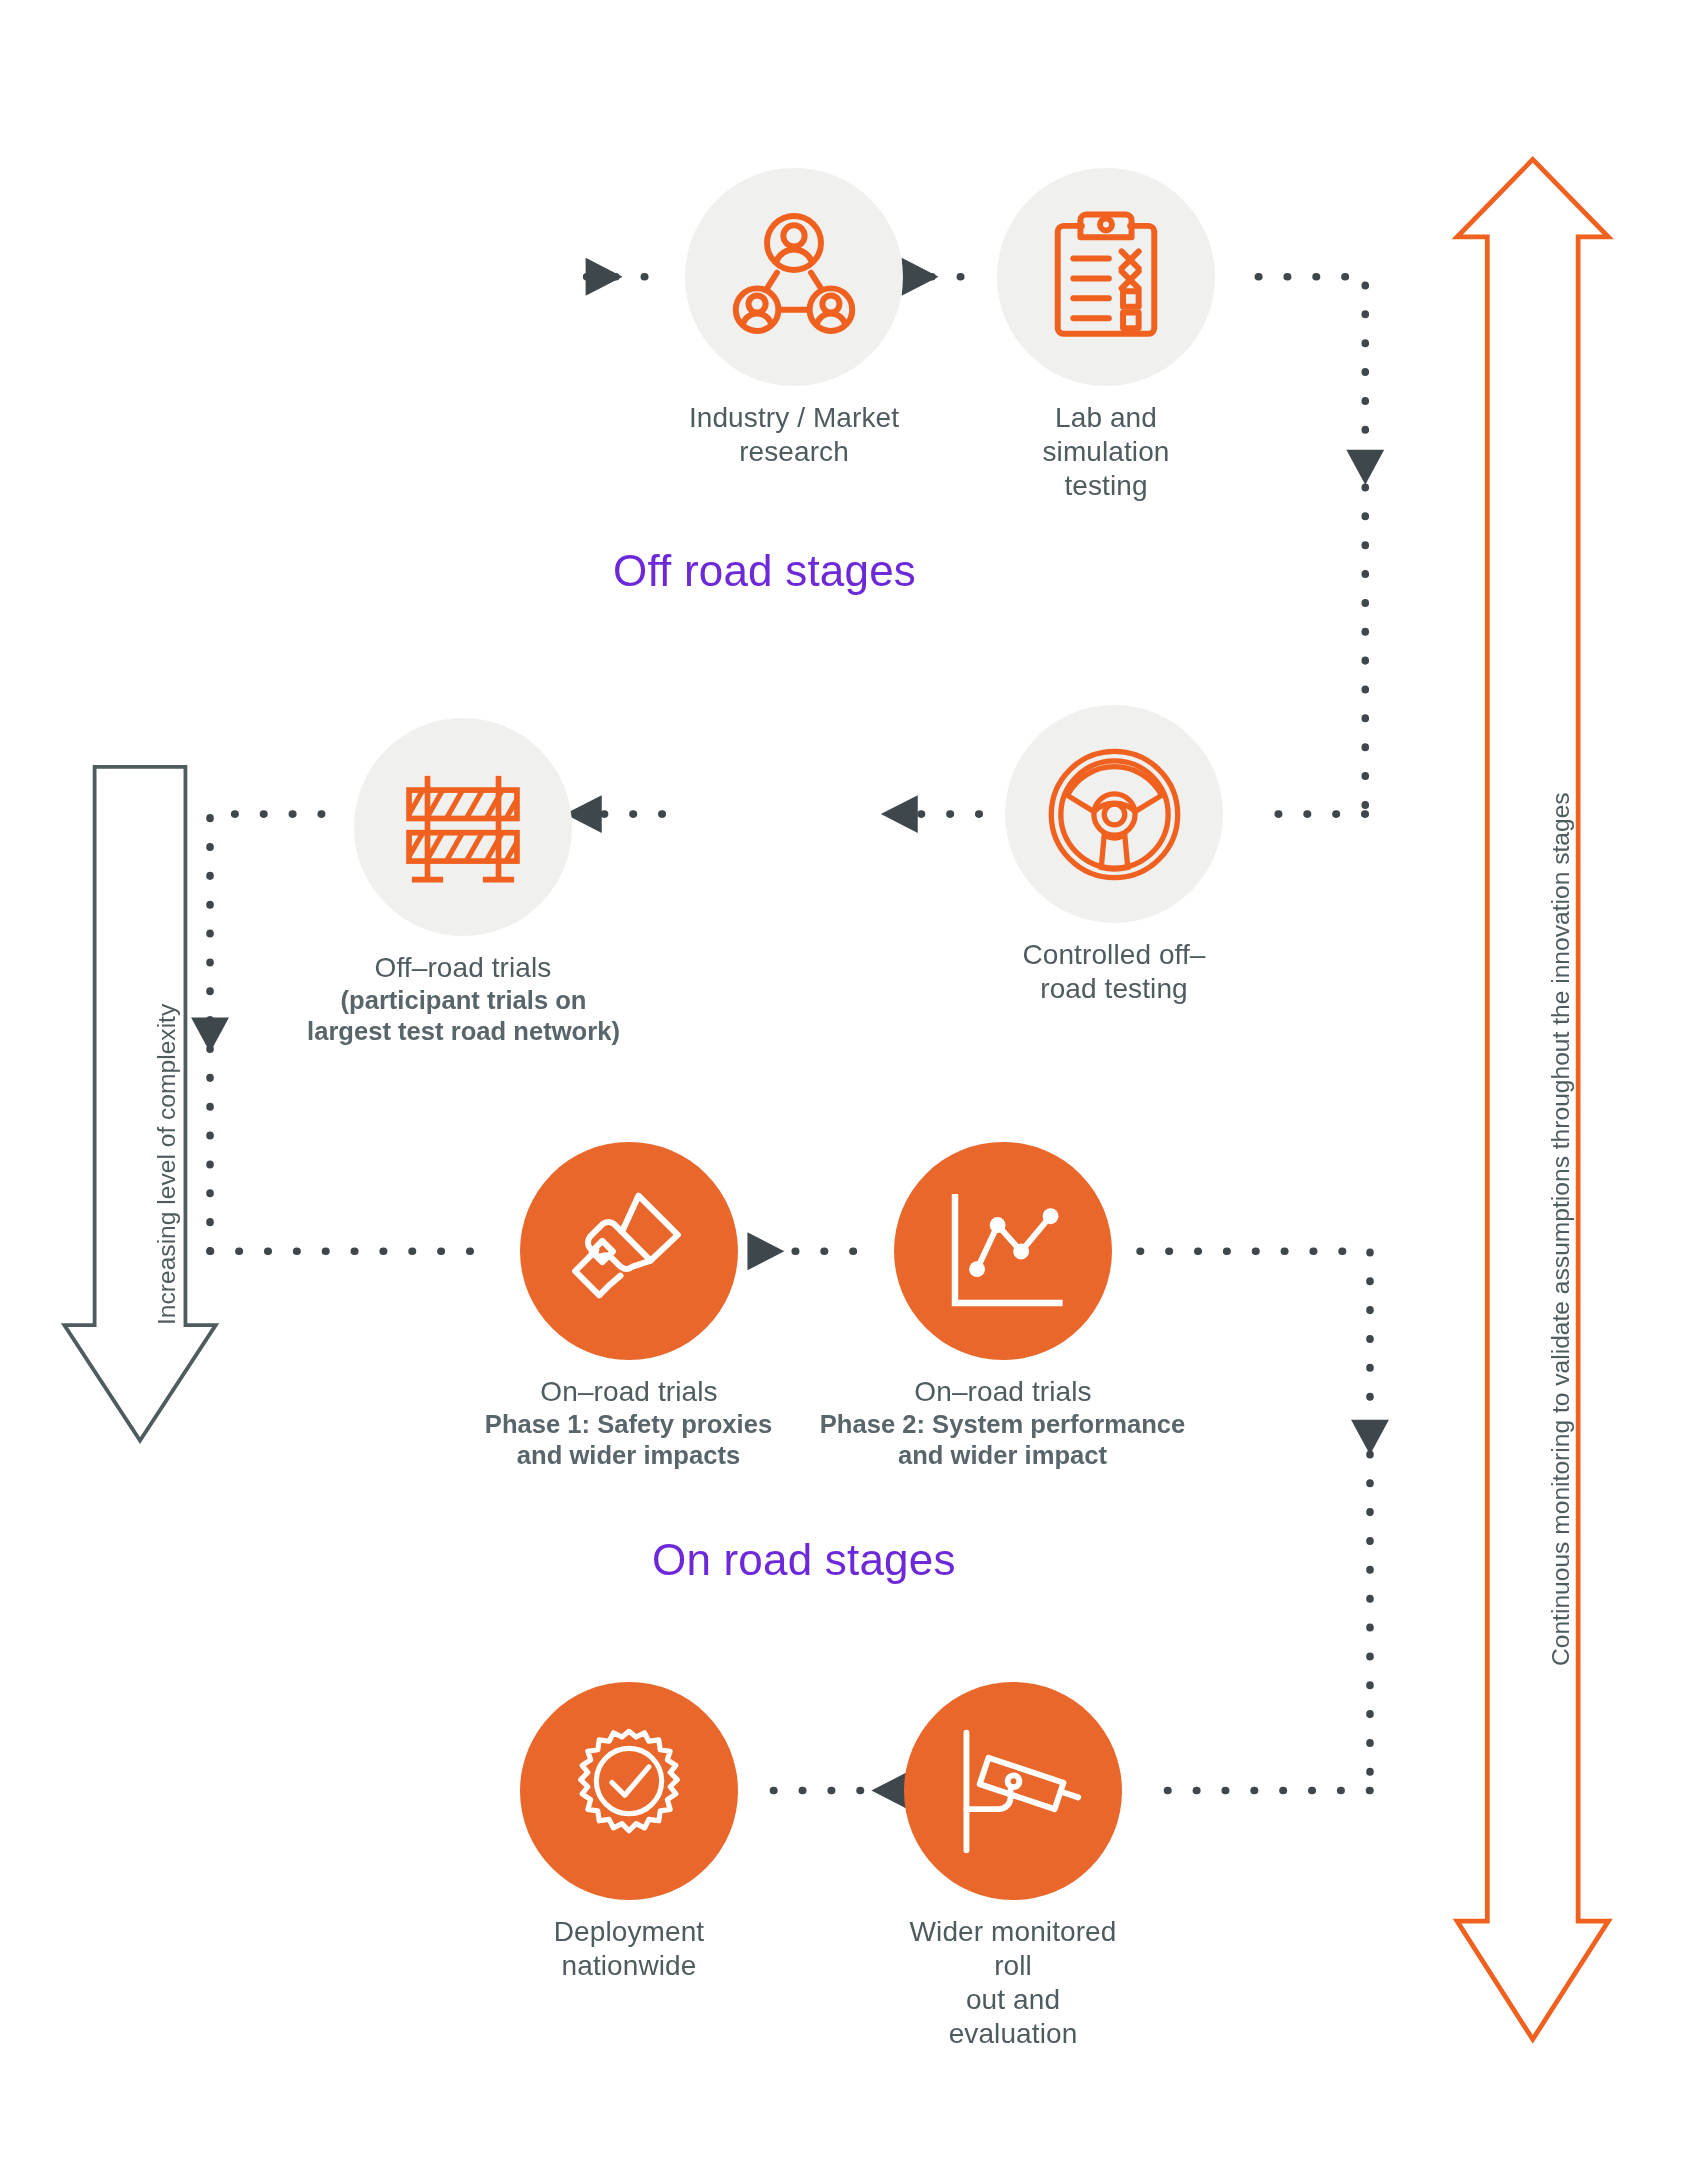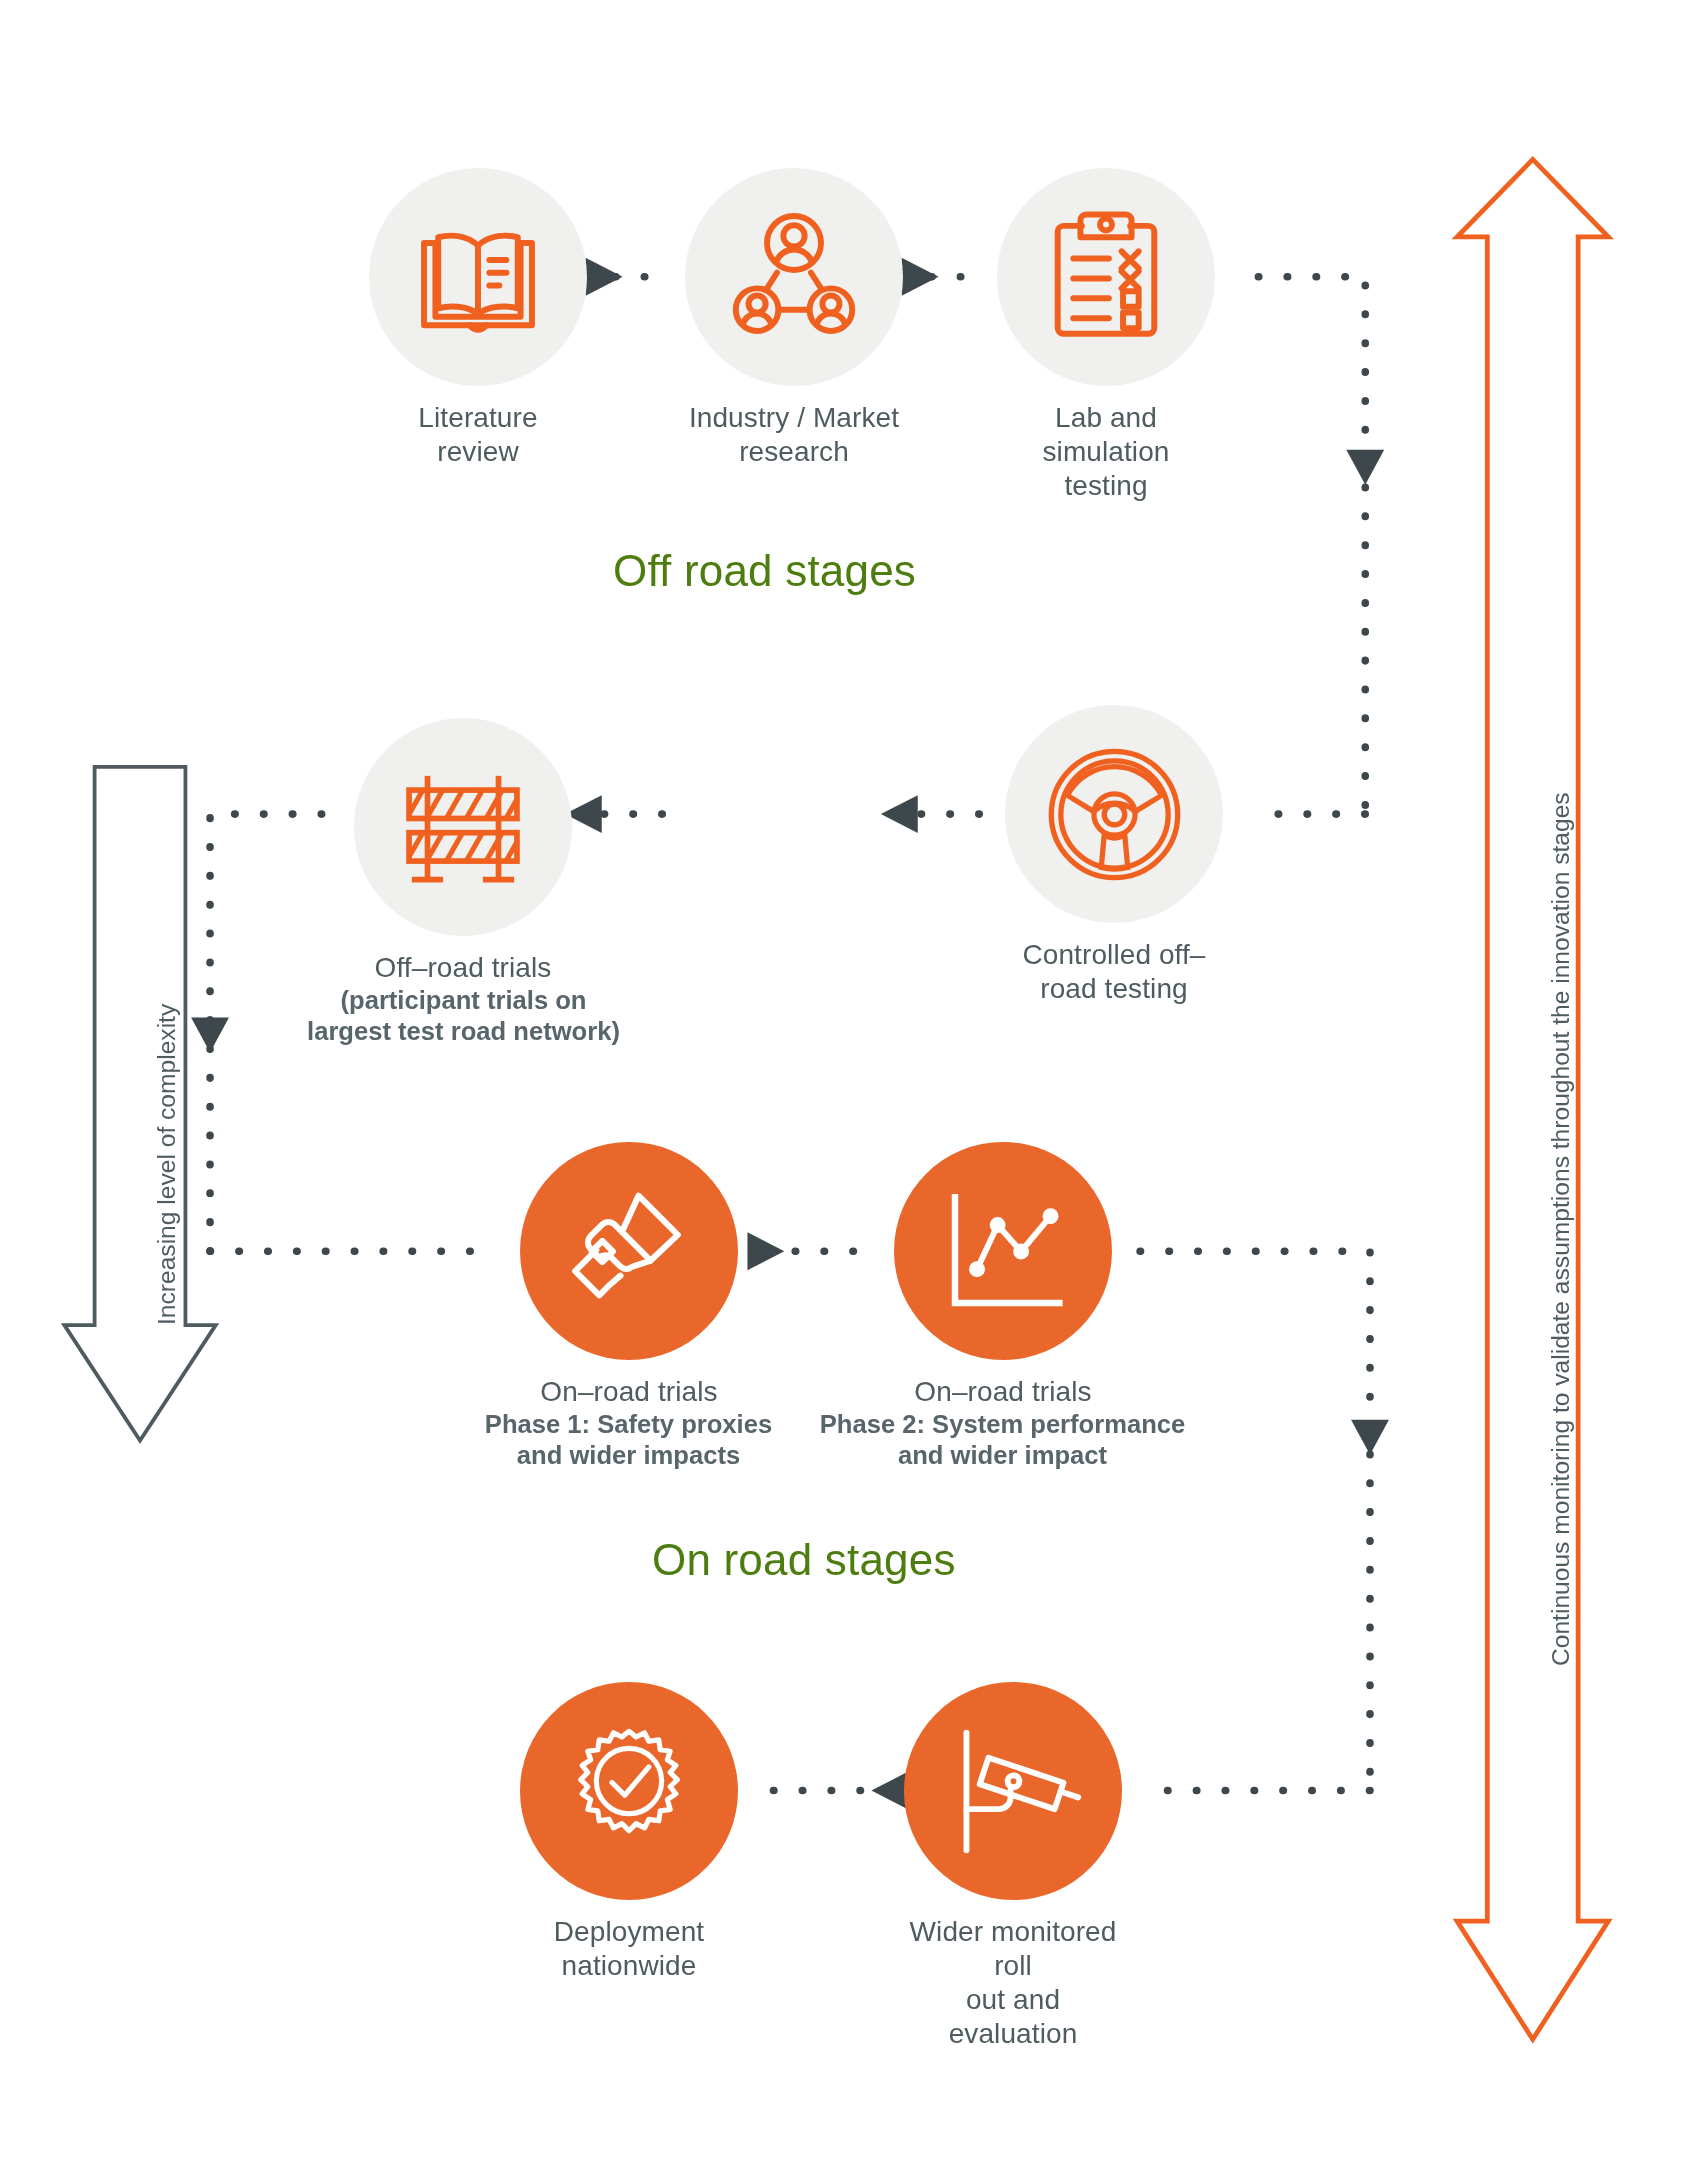--- a/index.html
+++ b/index.html
@@ -40,21 +40,21 @@
   .node-sub{
     font-size:25.6px;
     line-height:1.22;
     color:#58656a;
     white-space:pre-line;
     font-weight:bold;
   }
   .section-title{
     position:absolute;
     font-size:44px;
-    color:#4d7c0f;
+    color:#6d28d9;
     font-weight:400;
     letter-spacing:0.2px;
     white-space:nowrap;
   }
   .vlabel{
     position:absolute;
     color:#4e5b5f;
     font-size:24.6px;
     white-space:nowrap;
     transform-origin:0 0;
@@ -129,38 +129,20 @@
 
     <g>
       <path d="M100 810 L196 810 L196 1400 L228 1400 L148 1522 L68 1400 L100 1400 Z" fill="#ffffff" stroke="#4e5b5f" stroke-width="4" stroke-linejoin="miter"></path>
     </g>
 
     <g>
       <path d="M1572 250 L1572 2030 L1540 2030 L1620 2155 L1700 2030 L1668 2030 L1668 250 L1700 250 L1620 168 L1540 250 Z" fill="#ffffff" stroke="#f0601f" stroke-width="5" stroke-linejoin="miter"></path>
     </g>
   </svg>
 
-  <div class="node" style="left:369px;top:168px;">
-    <div class="bubble">
-      <svg width="142" height="142" viewBox="0 0 100 100">
-        <g fill="none" stroke="#f0601f" stroke-width="4.2" stroke-linejoin="round" stroke-linecap="round">
-          <path d="M12 26 H20 V78 H80 V26 H88 V84 H12 Z"></path>
-          <path d="M50 28 C42 20 30 20 22 22 V72 C30 70 42 70 50 76"></path>
-          <path d="M50 28 C58 20 70 20 78 22 V72 C70 70 58 70 50 76"></path>
-          <path d="M50 28 V76"></path>
-          <path d="M44 84 q6 6 12 0"></path>
-          <path d="M58 38 H70"></path>
-          <path d="M58 47 H70"></path>
-          <path d="M58 56 H65"></path>
-        </g>
-      </svg>
-    </div>
-    <div class="node-label">Literature
-review</div>
-  </div>
 
   <div class="node" style="left:685px;top:168px;">
     <div class="bubble">
       <svg width="142" height="142" viewBox="0 0 100 100">
         <g fill="none" stroke="#f0601f" stroke-width="4.2" stroke-linecap="round">
           <circle cx="50" cy="26" r="19"></circle>
           <circle cx="50" cy="21" r="7.5"></circle>
           <path d="M37.5 39 a13.5 13.5 0 0 1 25 0"></path>
           <circle cx="24" cy="73" r="15"></circle>
           <circle cx="24" cy="69" r="6"></circle>

